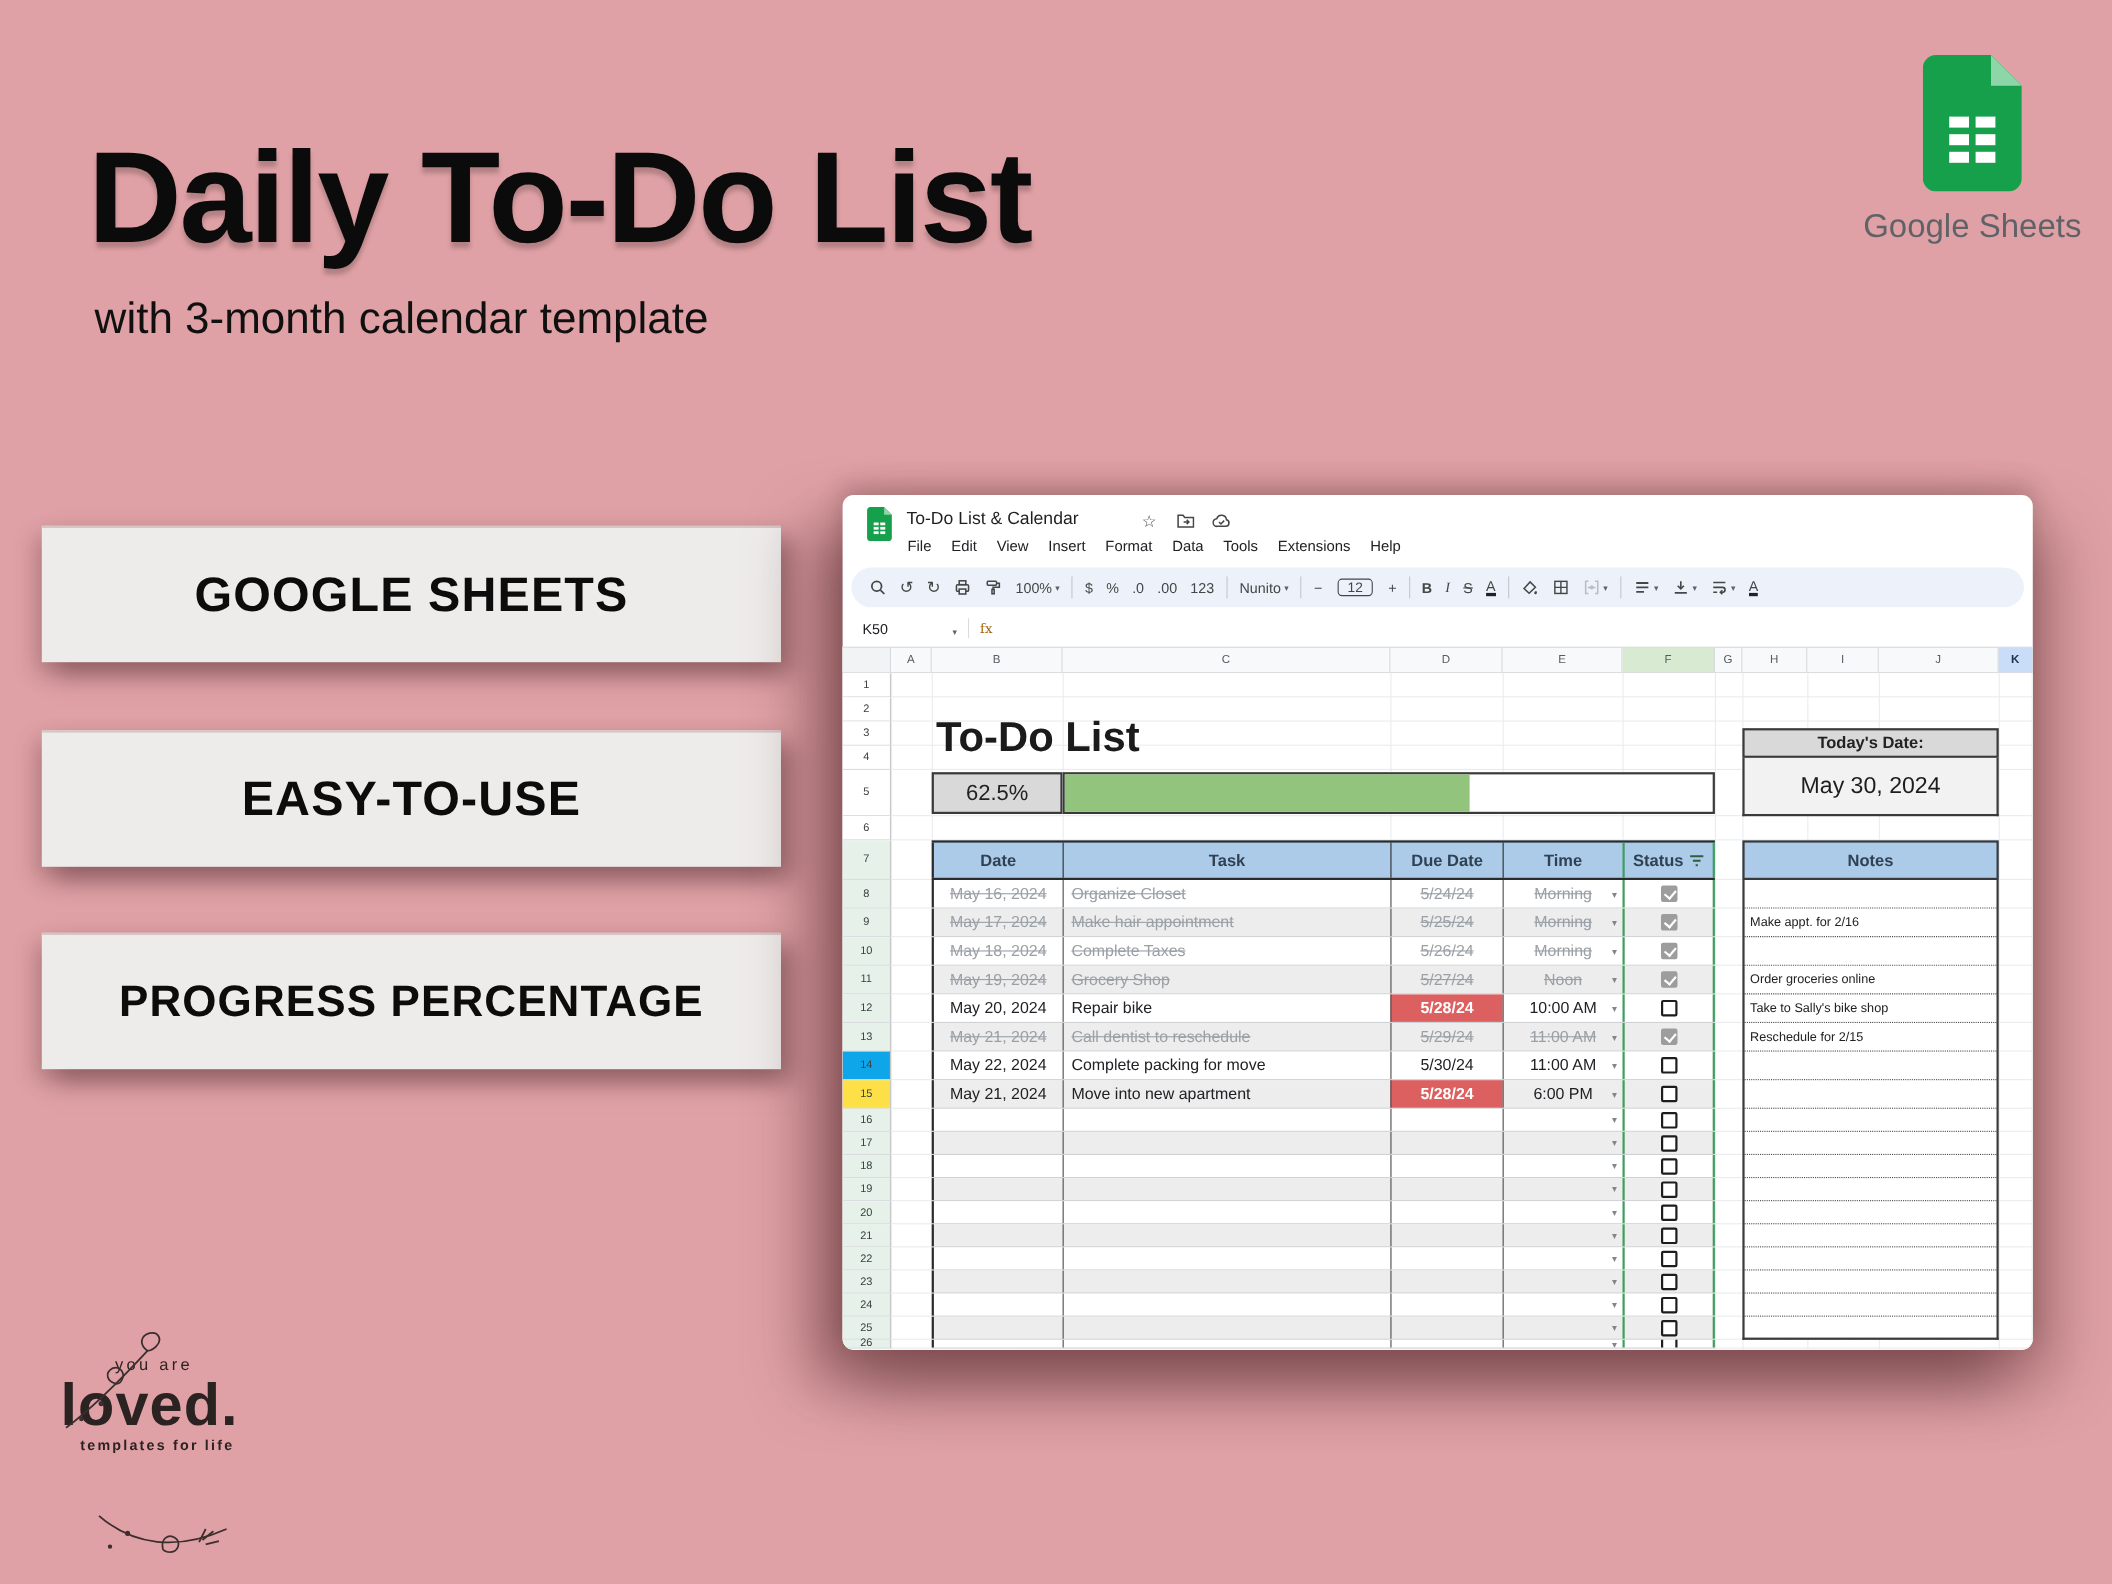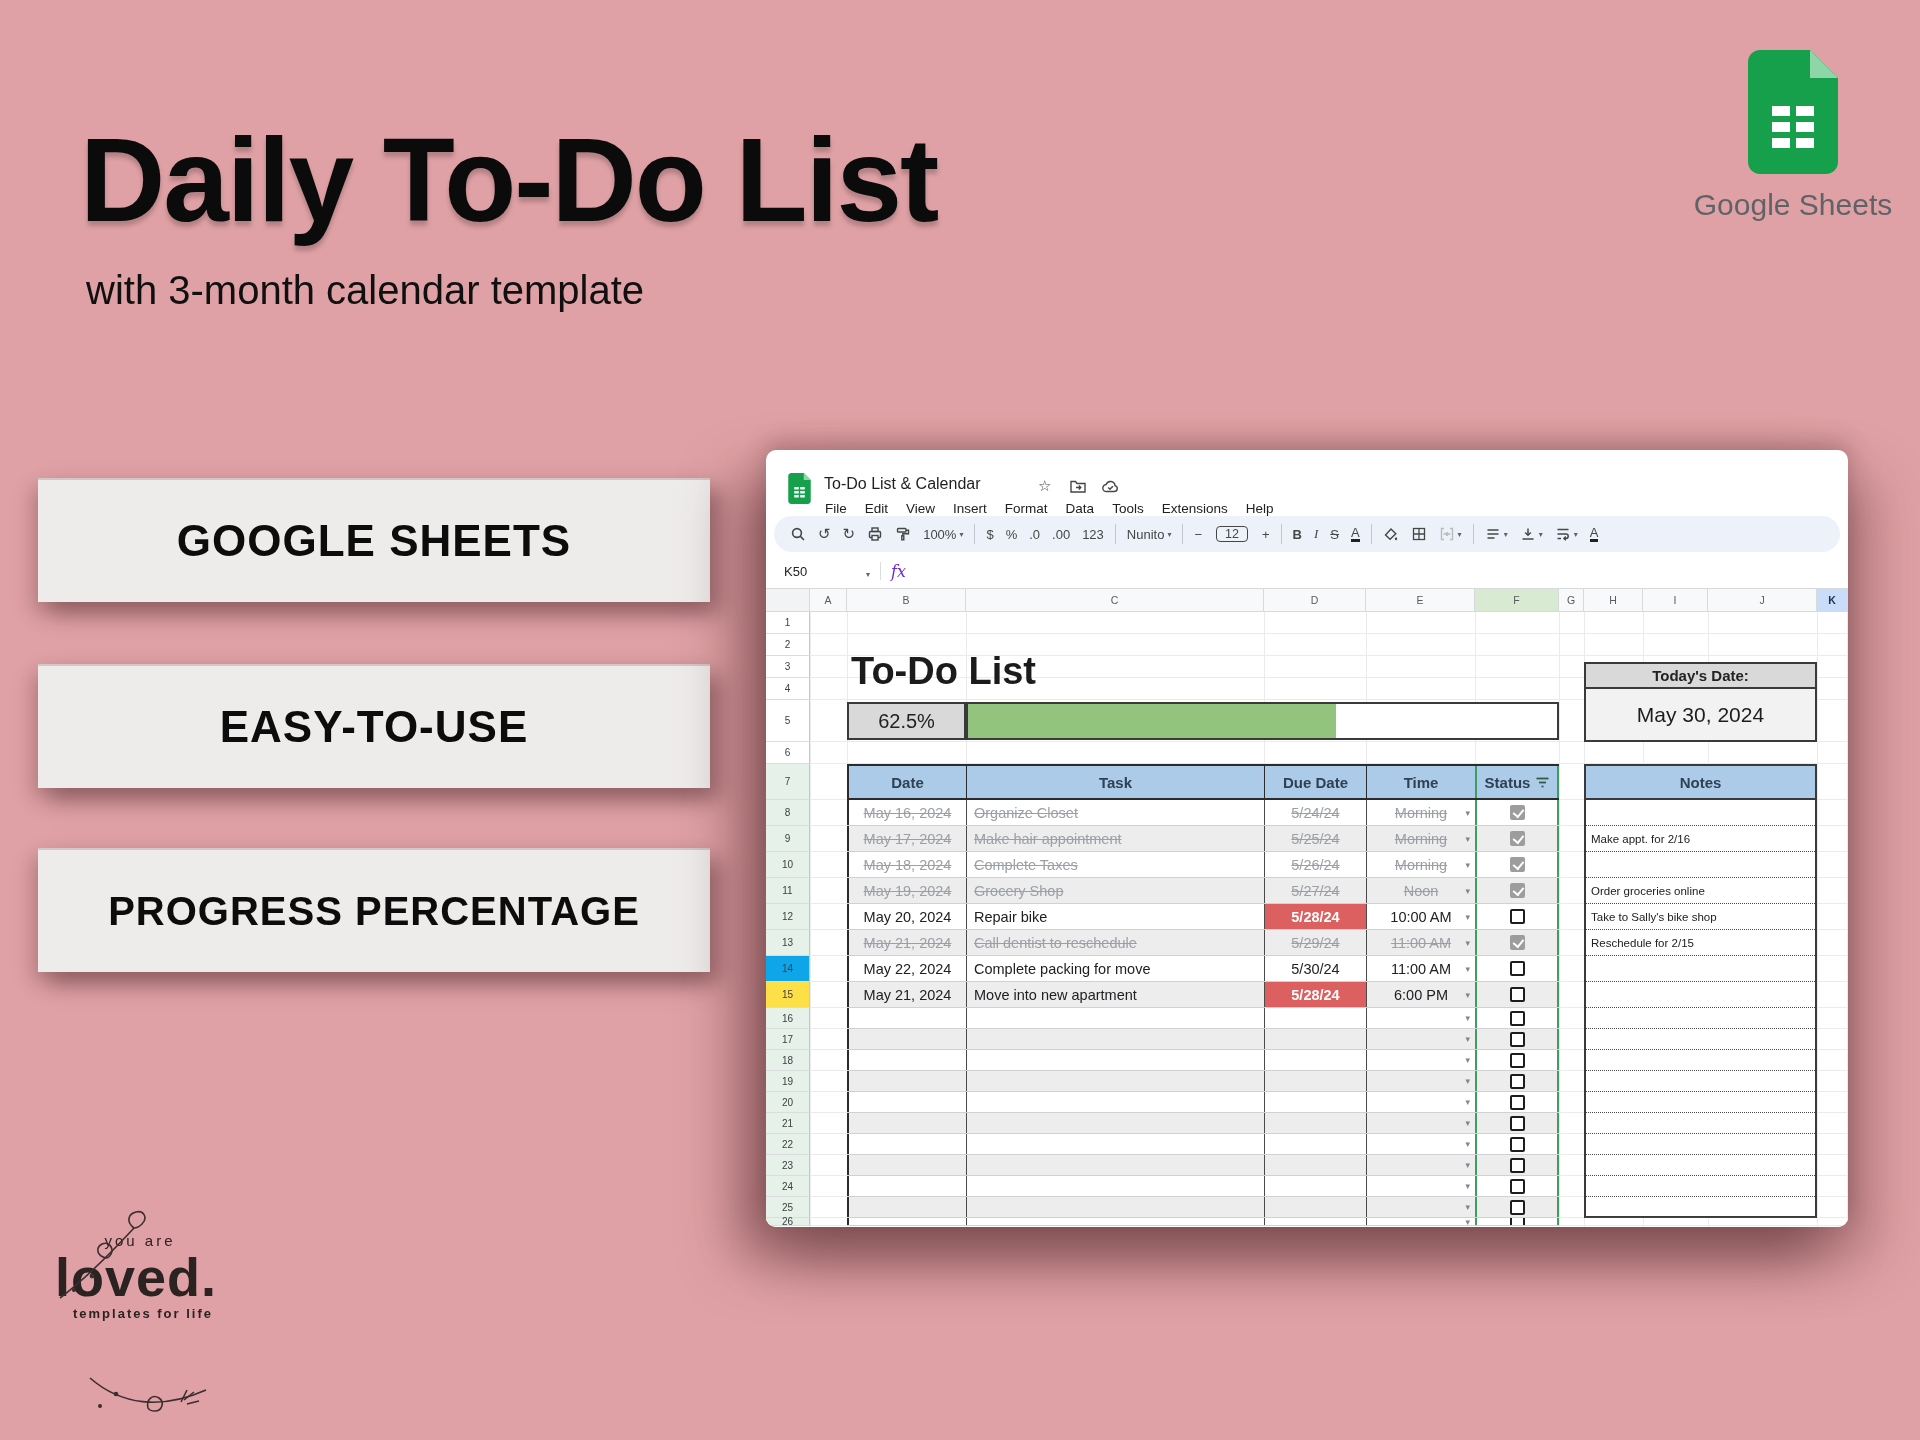--- a/index.html
+++ b/index.html
@@ -25,42 +25,42 @@
   
   #watermark{position:absolute;left:26px;top:1232px;width:220px;text-align:center;color:#2b2222}
   #watermark .wm-top{font-size:15px;letter-spacing:3px;margin-left:8px}
   #watermark .wm-name{font-size:54px;font-weight:700;letter-spacing:1px;line-height:1.05}
   #watermark .wm-bottom{font-size:13px;letter-spacing:2px;font-weight:700;margin-left:14px}
   .sprig{position:absolute}
 
   
   #sheet{position:absolute;left:766px;top:450px;width:1082px;height:777px;background:#fff;border-radius:10px;
          box-shadow:-28px 30px 55px rgba(97,52,56,.62),22px 30px 55px rgba(97,52,56,.4),0 -8px 22px rgba(97,52,56,.3)}
-  #titlebar{position:absolute;left:0;top:12px;right:0;height:64px}
+  #titlebar{position:absolute;left:0;top:0;right:0;height:64px}
   .gs-small{position:absolute;left:22px;top:11px}
   #doc-title{position:absolute;left:58px;top:13px;font-size:16px;color:#1f1f1f;font-weight:500;white-space:nowrap}
   .tbar-ic{position:absolute;top:15px;color:#444746;font-size:15px}
   #menubar{position:absolute;left:50px;top:37px;display:flex;font-size:13.5px;color:#202124}
   .menu-item{padding:2px 9px;border-radius:4px}
 
   #toolbar{position:absolute;left:8px;right:8px;top:66px;height:36px;background:#edf2fa;border-radius:18px;
            display:flex;align-items:center;padding:0 10px;font-size:13px;color:#444746;overflow:hidden}
   .ti{display:flex;align-items:center;padding:2px 6px;border-radius:4px;white-space:nowrap}
   .ti.disabled{color:#b9bcc1}
   .sep{width:1px;height:20px;background:#c4c7cc;margin:0 5px;flex:0 0 1px}
   .boxed{border:1.5px solid #444746;border-radius:4px;padding:0 8px;font-size:12.5px;margin:0 2px}
   .ddm{font-size:8px;color:#5f6368;margin-left:3px}
   .tb-b{font-weight:700}.tb-i{font-style:italic;font-family:"Liberation Serif",serif}
   .tb-s{text-decoration:line-through}.tb-u{border-bottom:3px solid #202124;line-height:1}
 
   #formulabar{position:absolute;left:0;top:104px;right:0;height:34px;border-bottom:1px solid #e0e2e5;
               display:flex;align-items:center;font-size:13px;color:#202124}
   #namebox{width:86px;padding-left:18px;display:flex;align-items:flex-end;justify-content:space-between}
   #fbar-div{width:1px;height:18px;background:#dadce0;margin:0 10px}
-  .fx{font-family:"DejaVu Serif",serif;font-style:italic;color:#6d28d9;font-size:16px}
+  .fx{font-family:"DejaVu Serif",serif;color:#a16207;font-size:12px}
 
   #colheaders{position:absolute;left:0;top:138px;right:0;height:24px;display:flex;background:#f8f9fa;
               font-size:10.5px;color:#575b5f;border-top:1px solid #d7dadd;border-bottom:1px solid #d7dadd;box-sizing:border-box}
   .ch{display:flex;align-items:center;justify-content:center;border-right:1px solid #d7dadd;box-sizing:border-box}
 
   #grid{position:absolute;left:0;top:162px;width:1082px;height:615px;overflow:hidden;background:#fff;
         border-bottom-left-radius:10px;border-bottom-right-radius:10px}
   .gl{position:absolute;background:#e9ebed}
   .rowhdr{position:absolute;left:0;width:44px;box-sizing:border-box;border-bottom:1px solid #dadce0;
           border-right:1.5px solid #c6c8ca;font-size:10px;color:#3c4043;display:flex;align-items:center;justify-content:center}

